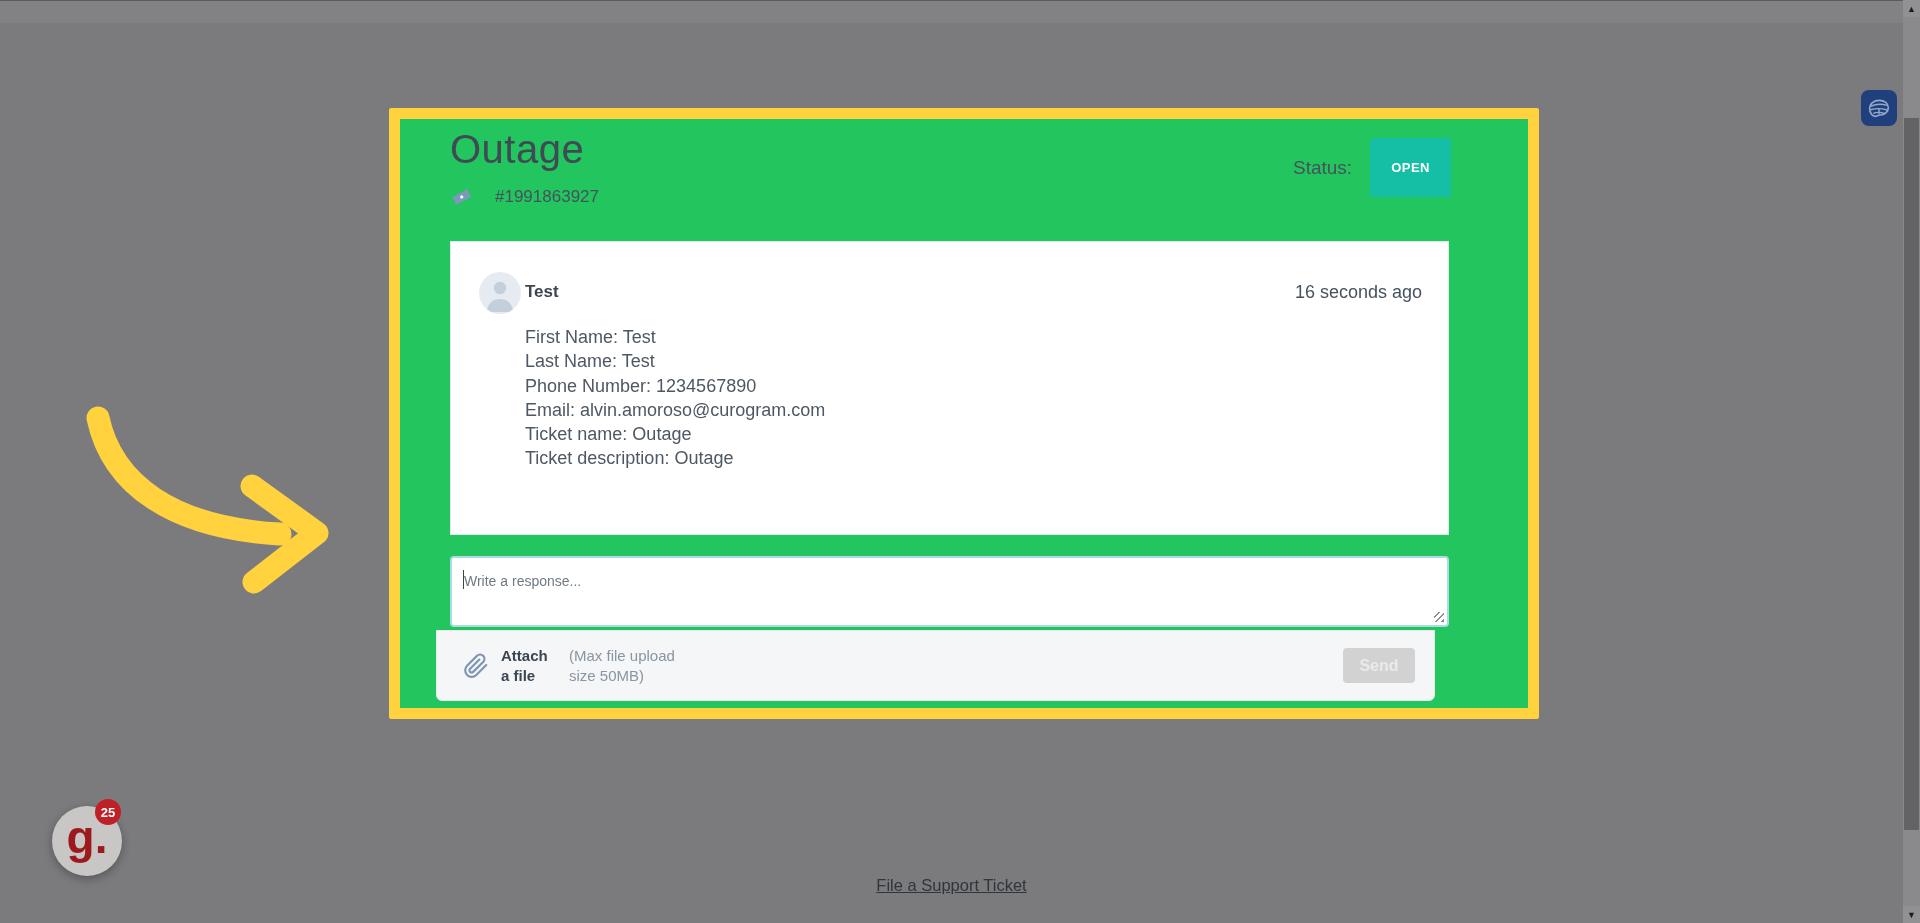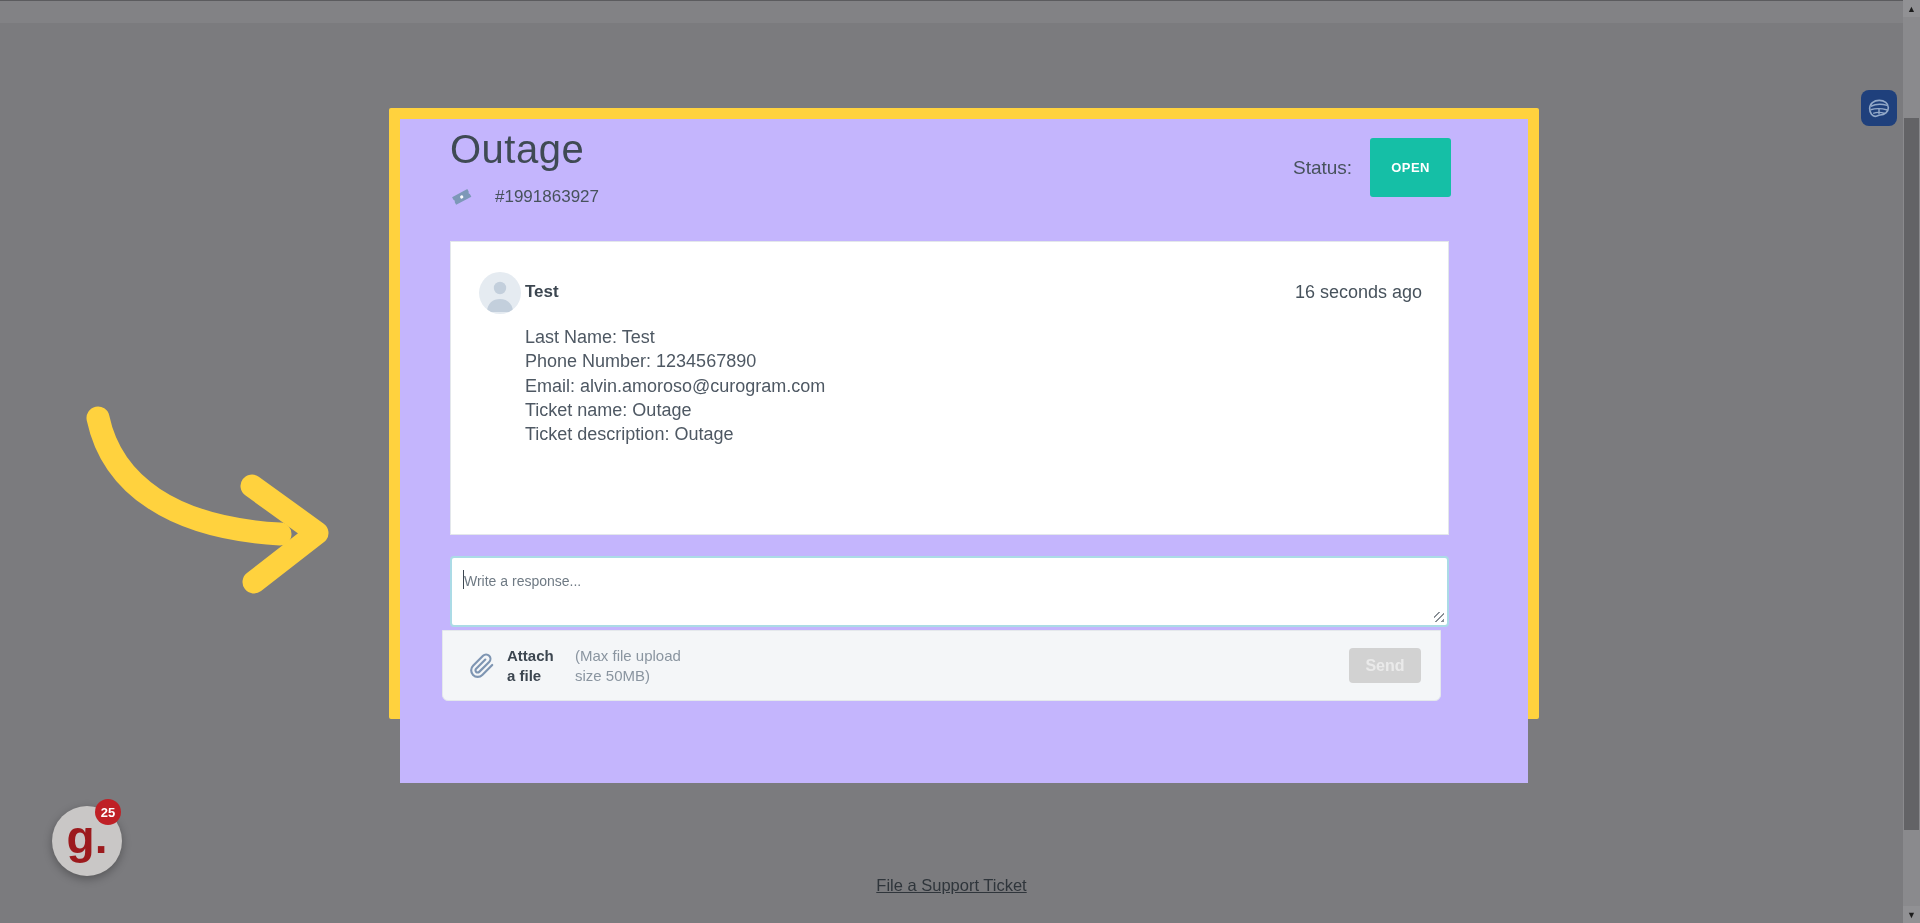--- a/index.html
+++ b/index.html
@@ -6,21 +6,21 @@
   body{
     width:1920px;height:923px;overflow:hidden;position:relative;
     background:#7b7b7e;
     font-family:"Liberation Sans","DejaVu Sans",sans-serif;
     -webkit-font-smoothing:antialiased;
   }
   .top-strip{position:absolute;left:0;top:0;width:1903px;height:23px;background:#828285;border-top:1px solid #5b5b5e;box-sizing:border-box;}
 
   
   .highlight-box{position:absolute;left:389px;top:108px;width:1150px;height:611px;background:#ffd23e;border-radius:2px;}
-  .panel{position:absolute;left:11px;top:11px;width:1128px;height:664px;background:#c4b5fd;}
+  .panel{position:absolute;left:11px;top:11px;width:1128px;height:589px;background:#22c55e;}
 
   .ticket-title{position:absolute;left:50px;top:8px;font-size:40px;font-weight:300;color:#3f4a54;letter-spacing:.5px;}
   .ticket-id-row{position:absolute;left:50px;top:66px;display:flex;align-items:center;gap:22px;color:#47525c;font-size:17px;}
   .status-row{position:absolute;top:19px;right:77px;display:flex;align-items:center;gap:18px;}
   .status-label{font-size:19px;color:#47525c;}
   .status-badge{background:#15bfa6;color:#ffffff;font-size:13px;font-weight:bold;letter-spacing:.5px;padding:22px 21px;border-radius:3px;}
 
   .message-card{position:absolute;left:50px;top:122px;width:999px;height:294px;background:#ffffff;border:1px solid #e3e7eb;border-radius:0;box-sizing:border-box;}
   .avatar{position:absolute;left:28px;top:30px;width:42px;height:42px;border-radius:50%;background:#e5ebf1;overflow:hidden;}
   .author-name{position:absolute;left:74px;top:40px;font-size:17px;font-weight:bold;color:#3c4650;}
@@ -32,21 +32,21 @@
     width:100%;height:100%;box-sizing:border-box;resize:none;
     border:2px solid #abdbe6;border-radius:4px;background:#ffffff;
     font-family:"Liberation Sans","DejaVu Sans",sans-serif;font-size:14px;color:#3c4650;
     padding:15px 12px;outline:none;
   }
   .response-box textarea::placeholder{color:#6f7a84;}
   .text-cursor{position:absolute;left:13px;top:14px;width:1px;height:19px;background:#3c4650;}
   .resize-handle{position:absolute;right:5px;bottom:5px;width:10px;height:10px;
     background:repeating-linear-gradient(135deg,transparent 0 3px,#8a9096 3px 4.5px);}
 
-  .composer-footer{position:absolute;left:42px;top:511px;width:999px;height:71px;box-sizing:border-box;
+  .composer-footer{position:absolute;left:36px;top:511px;width:999px;height:71px;box-sizing:border-box;
     background:#f4f6f8;border:1px solid #e4e8ec;border-radius:0 0 6px 6px;
     display:flex;align-items:center;padding:0 19px 0 26px;}
   .paperclip{width:26px;height:26px;flex:0 0 auto;margin-right:12px;}
   .attach-label{width:54px;font-size:15px;font-weight:bold;color:#3c4650;line-height:20px;cursor:pointer;}
   .attach-hint{width:130px;margin-left:14px;font-size:15px;color:#8a95a0;line-height:20px;}
   .send-button{margin-left:auto;width:72px;height:35px;background:#d2d2d2;border:none;border-radius:4px;
     color:#eaeaea;font-size:16px;font-weight:bold;font-family:inherit;}
 
   
   .anno-arrow{position:absolute;left:80px;top:402px;}
@@ -106,20 +106,21 @@
     <div class="message-card">
       <div class="avatar">
         <svg width="42" height="42" viewBox="0 0 42 42">
           <circle cx="21" cy="16" r="6.2" fill="#c3cfdc"></circle>
           <path d="M8 40 c0-8.5 6-13 13-13 s13 4.5 13 13 z" fill="#c3cfdc"></path>
         </svg>
       </div>
       <div class="author-name">Test</div>
       <div class="timestamp">16 seconds ago</div>
       <div class="message-body">
+        <div>First Name: Test</div>
         <div>Last Name: Test</div>
         <div>Phone Number: 1234567890</div>
         <div>Email: alvin.amoroso@curogram.com</div>
         <div>Ticket name: Outage</div>
         <div>Ticket description: Outage</div>
       </div>
     </div>
 
     <div class="response-box">
       <textarea placeholder="Write a response..." style=""></textarea>

